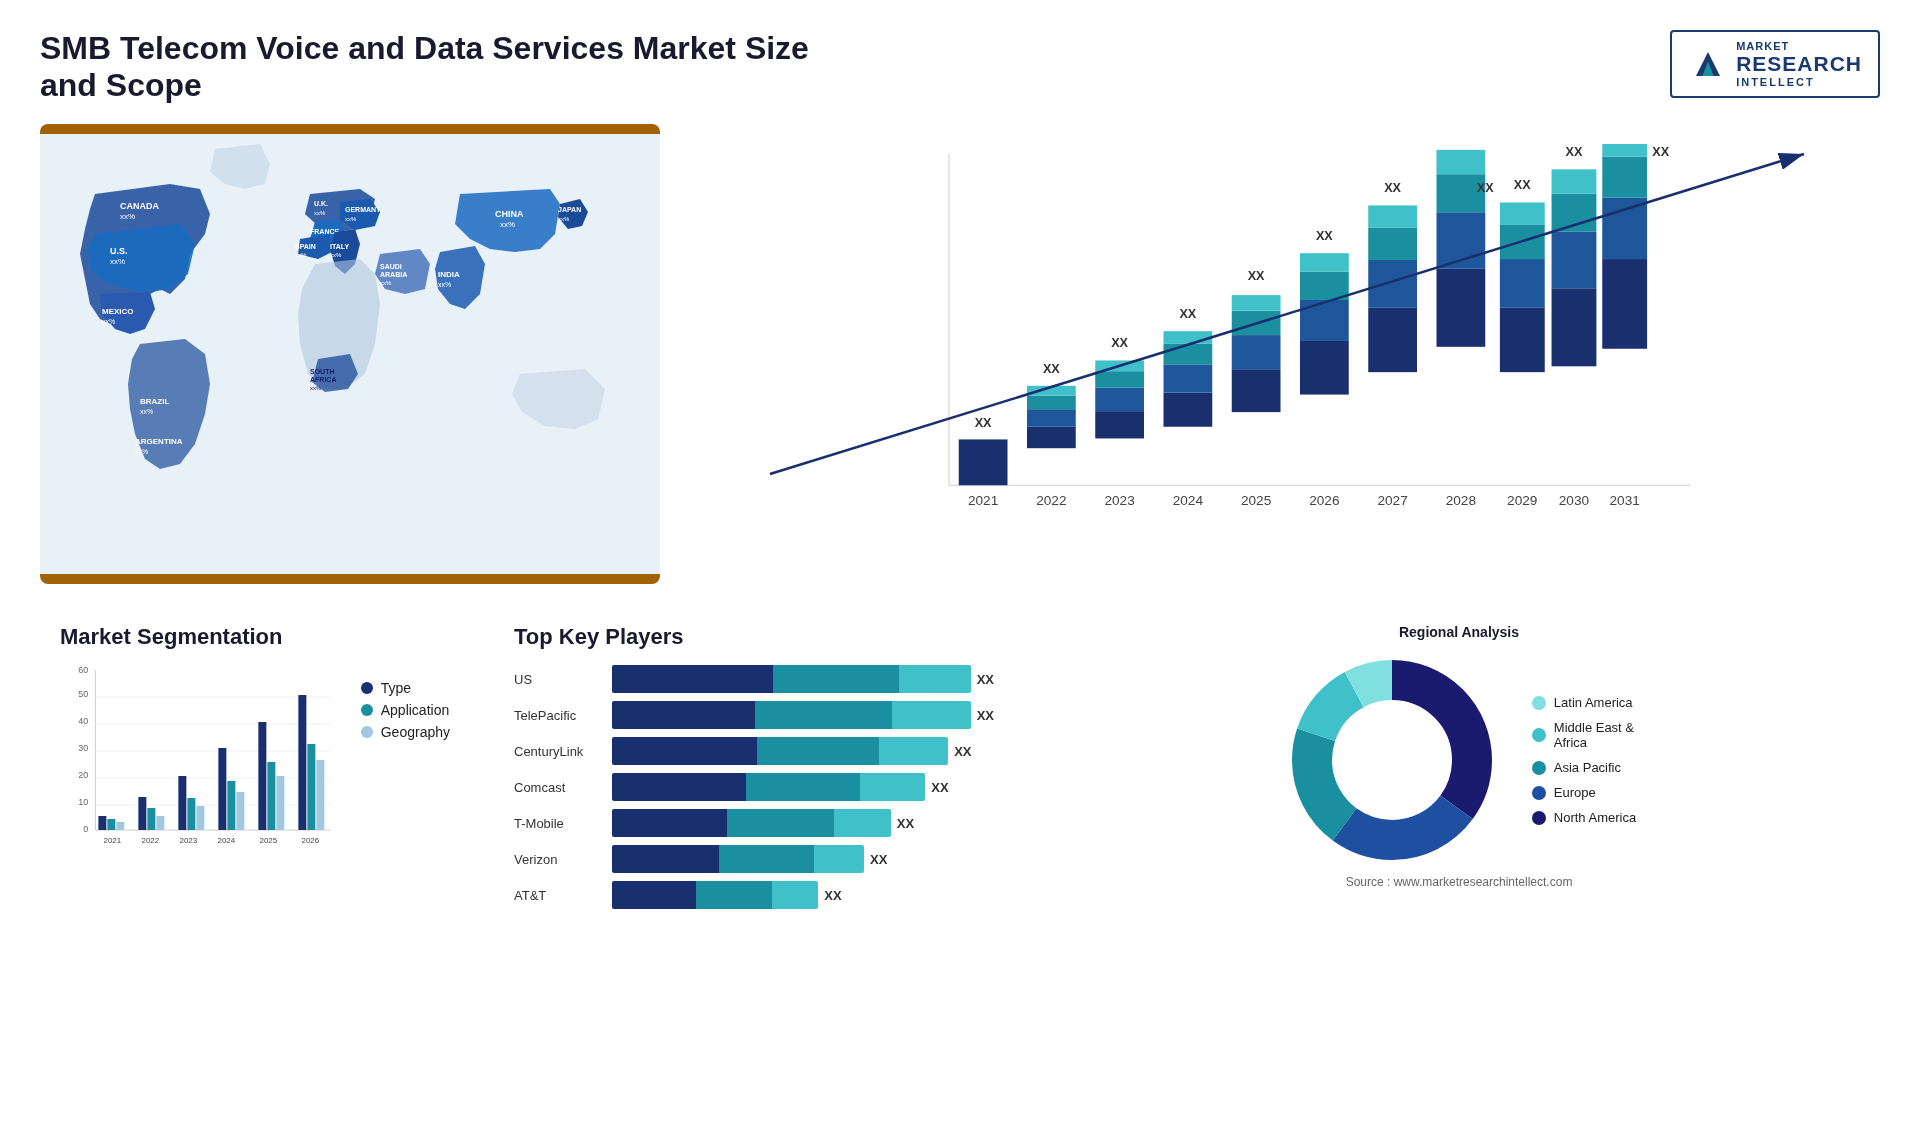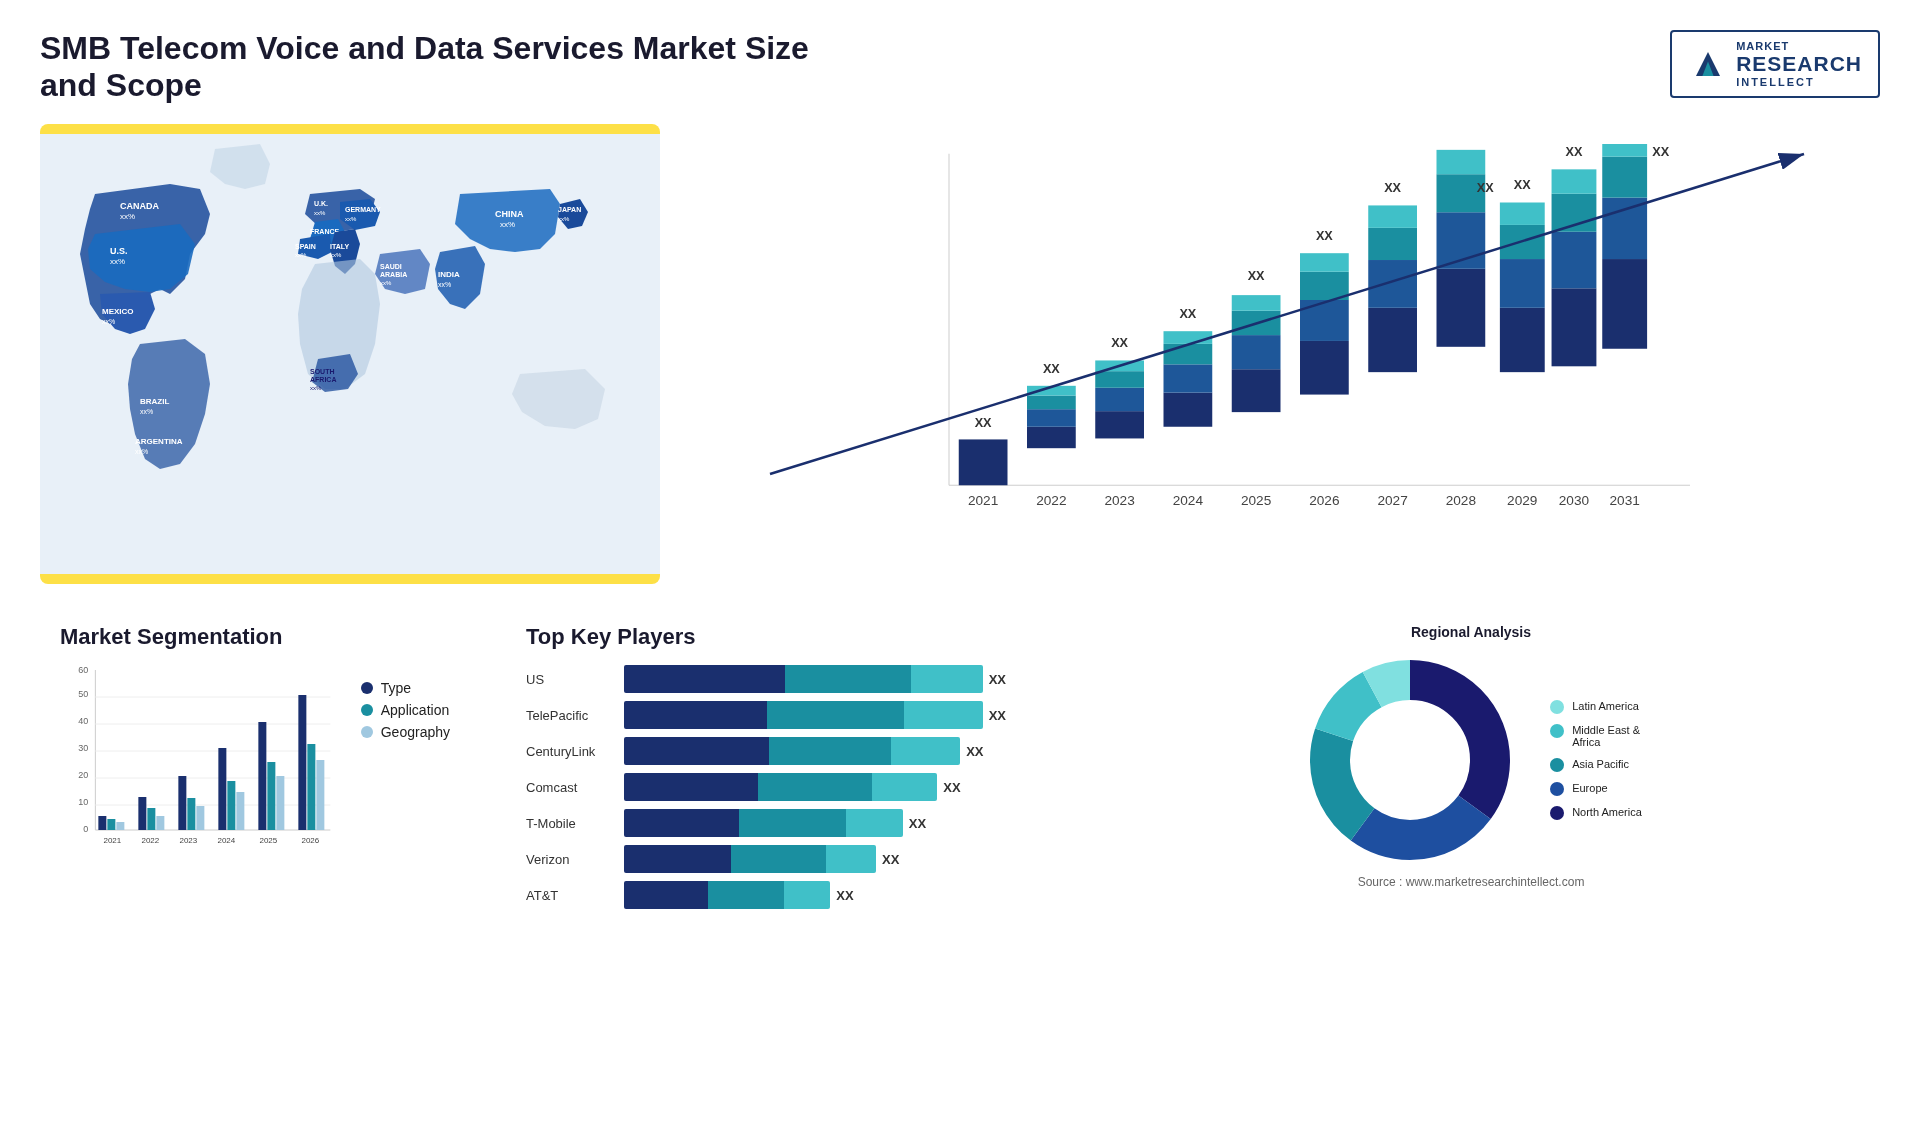--- a/index.html
+++ b/index.html
@@ -58,38 +58,38 @@
     
     .top-section {
       display: flex;
       gap: 20px;
       margin-bottom: 30px;
       height: 460px;
     }
     .map-container {
       flex: 0 0 620px;
       position: relative;
-      background: #fde047;
+      background: #a16207;
       border-radius: 8px;
       overflow: hidden;
     }
     .map-svg {
       width: 100%;
       height: 100%;
     }
     .bar-chart-container {
       flex: 1;
       position: relative;
       padding: 20px 20px 50px 60px;
     }
 
     
     .bottom-section {
       display: flex;
-      gap: 36px;
+      gap: 24px;
       height: 360px;
     }
     .seg-container {
       flex: 0 0 430px;
       padding: 10px 20px;
     }
     .seg-title {
       font-size: 22px;
       font-weight: 700;
       color: #1a1a2e;
@@ -184,22 +184,23 @@
       width: 220px;
       height: 220px;
     }
     .regional-legend {
       display: flex;
       flex-direction: column;
       gap: 10px;
     }
     .regional-legend-item {
       display: flex;
+      align-items: center;
       gap: 8px;
-      font-size: 11px;
+      font-size: 13px;
     }
     .regional-legend-dot {
       width: 14px;
       height: 14px;
       border-radius: 50%;
       flex-shrink: 0;
     }
 
     
     .source-text {

